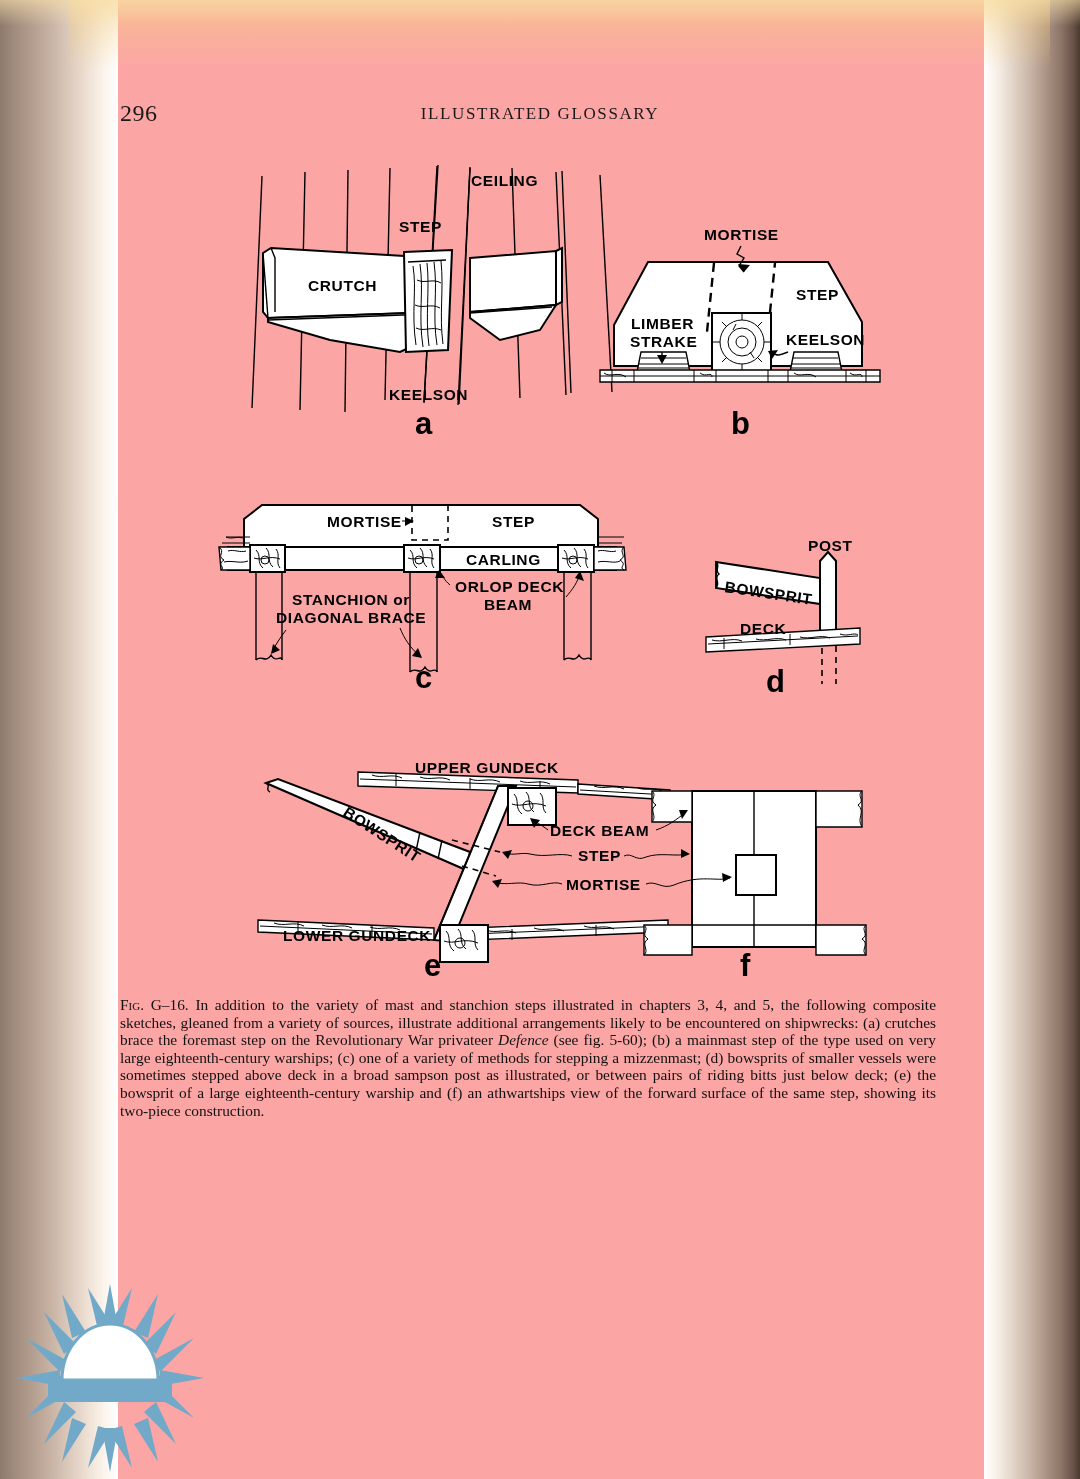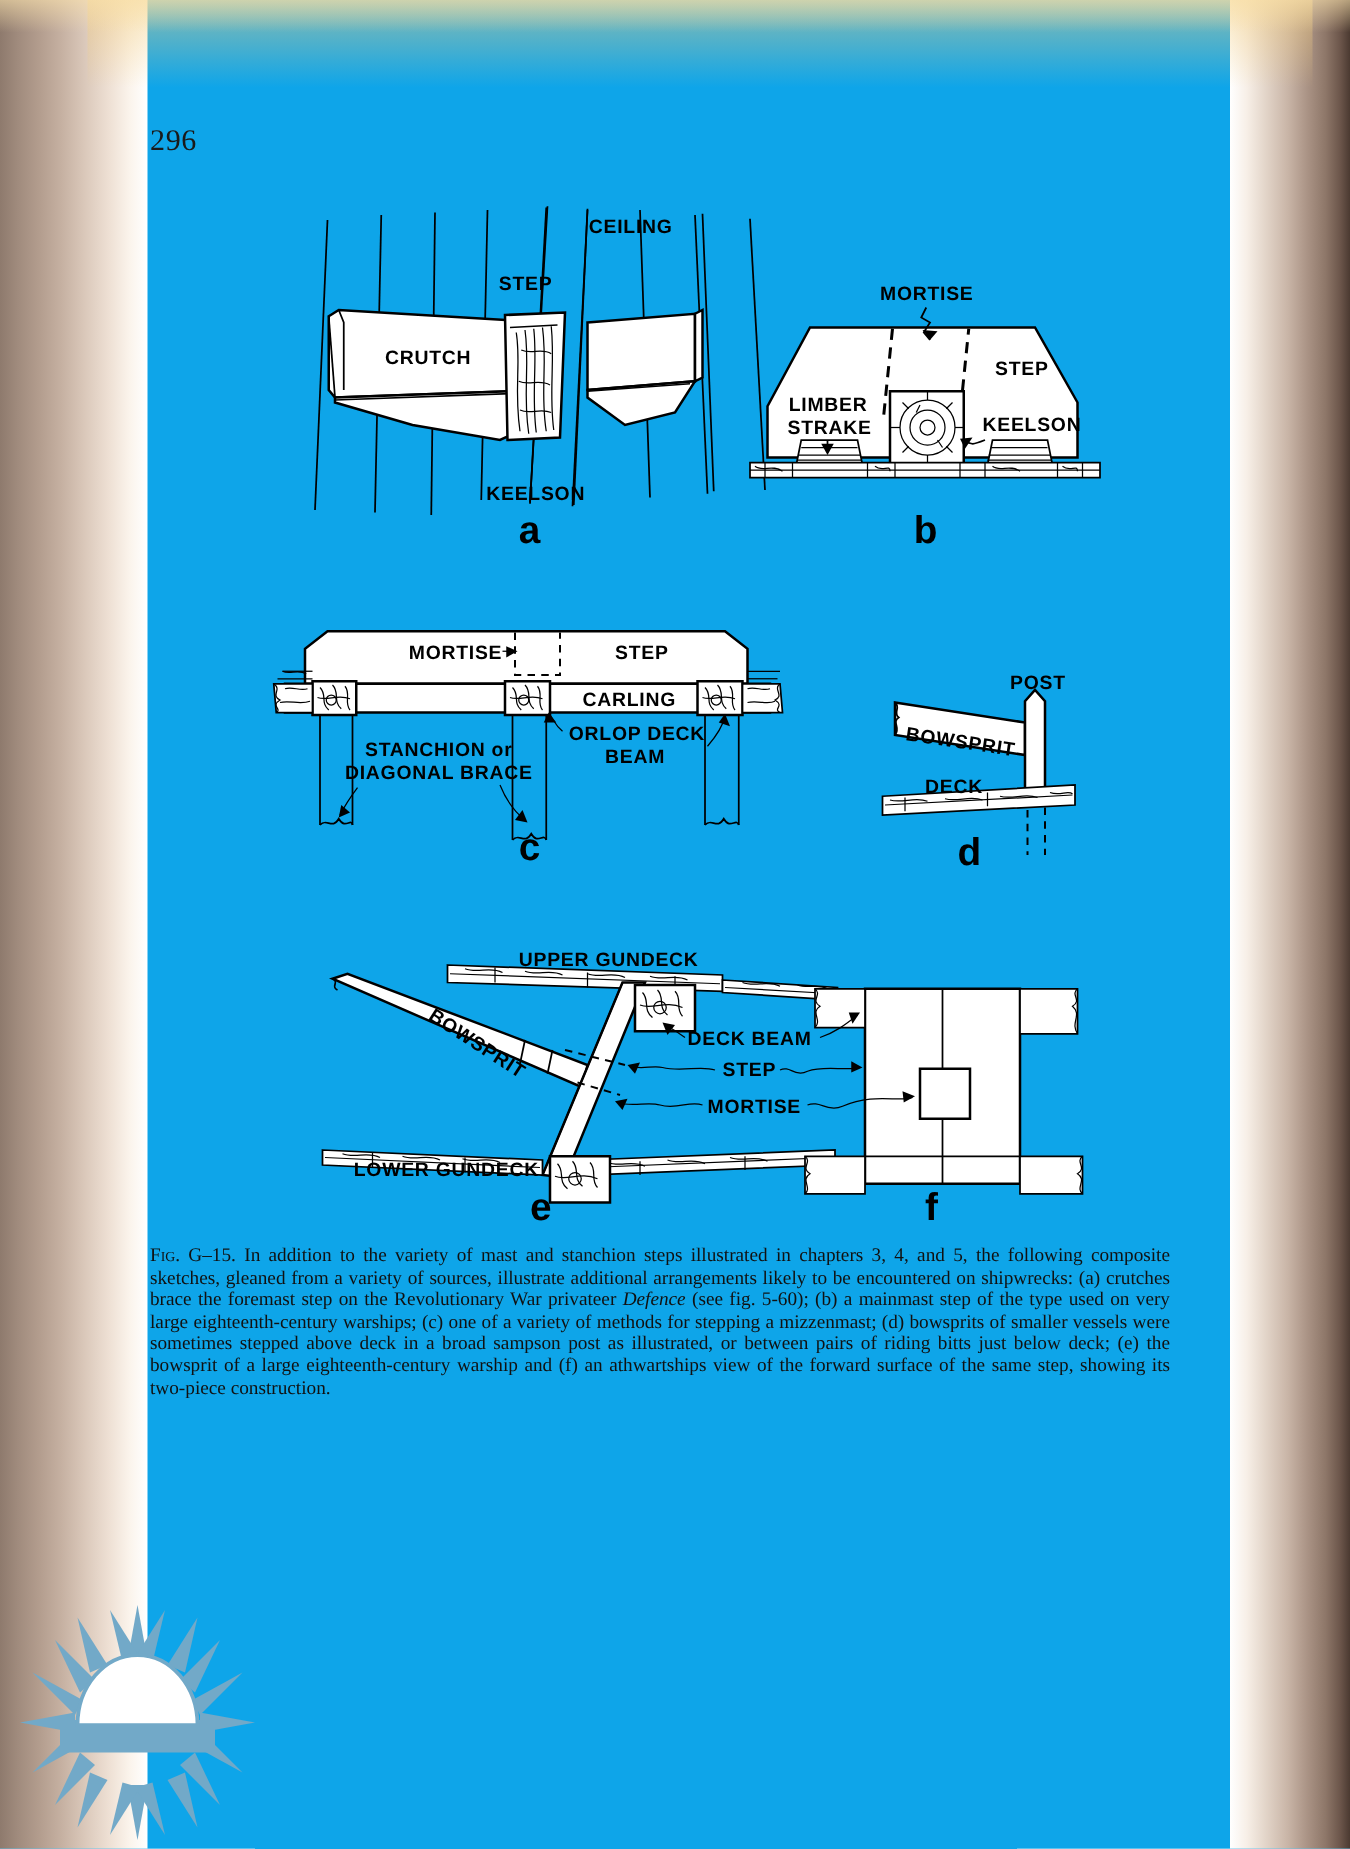--- a/index.html
+++ b/index.html
@@ -6,21 +6,21 @@
   html,body { width:1080px; height:1479px; }
   body {
     background:#ffffff;
     font-family:"Liberation Serif", serif;
     position:relative;
     overflow:hidden;
   }
   
   #page {
     position:absolute; inset:0;
-    background:#0ea5e9;
+    background:#fca5a5;
   }
   .edge-left {
     position:absolute; left:0; top:0; width:118px; height:1479px;
     background:linear-gradient(to right,
        #8e7a6d 0%, #a08b7d 12%, #b29c8d 26%, #c6b1a2 42%,
        #dbc9bb 58%, #eee0d4 74%, #fbf4ec 88%, #ffffff 100%);
     pointer-events:none;
   }
   .edge-right {
     position:absolute; right:0; top:0; width:96px; height:1479px;
@@ -90,20 +90,21 @@
 <body>
 
 <div id="page">
 
   <div class="edge-left"></div>
   <div class="edge-right"></div>
   <div class="edge-top-glow"></div>
   <div class="edge-top-glow2"></div>
 
   <div id="folio">296</div>
+  <div id="runhead">ILLUSTRATED GLOSSARY</div>
 
   <div id="figure">
   <svg width="1080" height="1000" viewBox="0 0 1080 1000">
 
     <g>
 
       <g class="ln-thin">
         <path d="M262 176 L252 408"></path>
         <path d="M305 172 L300 410"></path>
         <path d="M348 170 L345 412"></path>
@@ -472,21 +473,21 @@
       <path class="ln-hair" d="M562 884 C552 880 542 888 528 884 C518 881 506 886 494 882"></path>
       <path d="M492 881 L502 879 L498 888 Z" fill="#000"></path>
       <path class="ln-hair" d="M646 884 C656 880 662 890 674 885 C700 874 718 882 730 878"></path>
       <path d="M732 877 L723 882 L722 873 Z" fill="#000"></path>
     </g>
 
   </svg>
   </div>
 
   <div id="caption">
-    <span class="fc">Fig. G–15.</span>
+    <span class="fc">Fig. G–16.</span>
     <span>In addition to the variety of mast and stanchion steps illustrated in chapters 3, 4, and 5, the following composite sketches, gleaned from a variety of sources, illustrate additional arrangements likely to be encountered on shipwrecks: (a) crutches brace the foremast step on the Revolutionary War privateer</span>
     <i>Defence</i>
     <span>(see fig. 5-60); (b) a mainmast step of the type used on very large eighteenth-century warships; (c) one of a variety of methods for stepping a mizzenmast; (d) bowsprits of smaller vessels were sometimes stepped above deck in a broad sampson post as illustrated, or between pairs of riding bitts just below deck; (e) the bowsprit of a large eighteenth-century warship and (f) an athwartships view of the forward surface of the same step, showing its two-piece construction.</span>
   </div>
 
   <div id="watermark">
     <svg width="1080" height="203" viewBox="0 0 1080 203">
       <g fill="#72a9c8">
         <polygon points="110,8 118,52 102,52"></polygon>
         <polygon points="110,196 118,152 102,152"></polygon>

